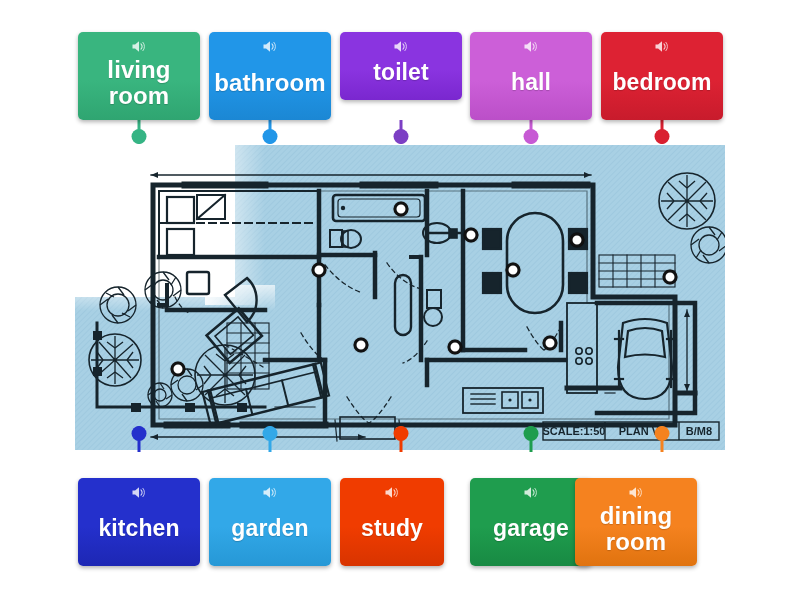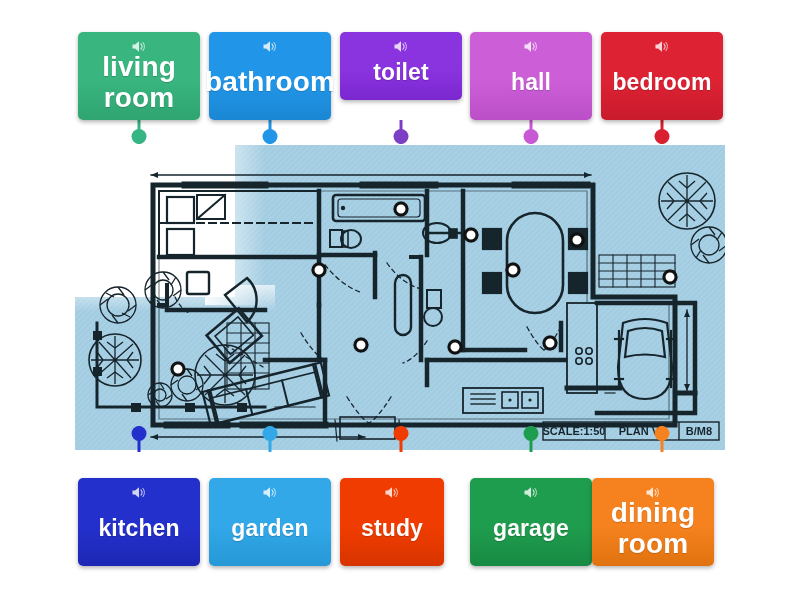--- a/index.html
+++ b/index.html
@@ -37,21 +37,21 @@
     font-size: 23px;
     font-weight: bold;
     line-height: 1.08;
     text-align: center;
     letter-spacing: 0.1px;
     text-shadow: 0 1px 1px rgba(0,0,0,0.18);
     padding: 0 6px;
     margin-top: 9px;
     white-space: pre-line;
   }
-  .label-text.small { font-size: 28px; }
+  .label-text.small { font-size: 24px; }
 
   
   .pin { position: absolute; pointer-events: none; }
   .pin .stem {
     position: absolute;
     left: 50%; transform: translateX(-50%);
     width: 3px;
   }
   .pin .knob {
     position: absolute;
@@ -475,21 +475,21 @@
             <path d="M2 7 h4 L12 2 v16 L6 13 H2 Z" fill="#ffffff"></path>
             <path d="M15 6 a6 6 0 0 1 0 8" stroke="#ffffff" stroke-width="1.6" fill="none" stroke-linecap="round"></path>
             <path d="M18 3.5 a9.5 9.5 0 0 1 0 13" stroke="#ffffff" stroke-width="1.5" fill="none" stroke-linecap="round" opacity="0.9"></path>
           </svg></span>
         <div class="label-text">garage</div>
       </div>
       <div class="pin up" style="left: 654px; width: 16px; height: 26px; top: 426px;">
         <div class="stem" style="height: 26px; background: rgb(245, 130, 31);"></div>
         <div class="knob" style="background: rgb(245, 130, 31);"></div>
       </div>
-      <div class="label-card" style="left: 592px; top: 478px; width: 122px; height: 88px; background: linear-gradient(rgb(245, 130, 31) 0%, rgb(245, 130, 31) 55%, rgb(224, 115, 15) 100%);">
+      <div class="label-card" style="left: 575px; top: 478px; width: 122px; height: 88px; background: linear-gradient(rgb(245, 130, 31) 0%, rgb(245, 130, 31) 55%, rgb(224, 115, 15) 100%);">
         <span class="speaker"><svg viewBox="0 0 24 20" width="16" height="13" aria-hidden="true">
             <path d="M2 7 h4 L12 2 v16 L6 13 H2 Z" fill="#ffffff"></path>
             <path d="M15 6 a6 6 0 0 1 0 8" stroke="#ffffff" stroke-width="1.6" fill="none" stroke-linecap="round"></path>
             <path d="M18 3.5 a9.5 9.5 0 0 1 0 13" stroke="#ffffff" stroke-width="1.5" fill="none" stroke-linecap="round" opacity="0.9"></path>
           </svg></span>
         <div class="label-text small">dining
 room</div>
       </div>
     </div>
 

